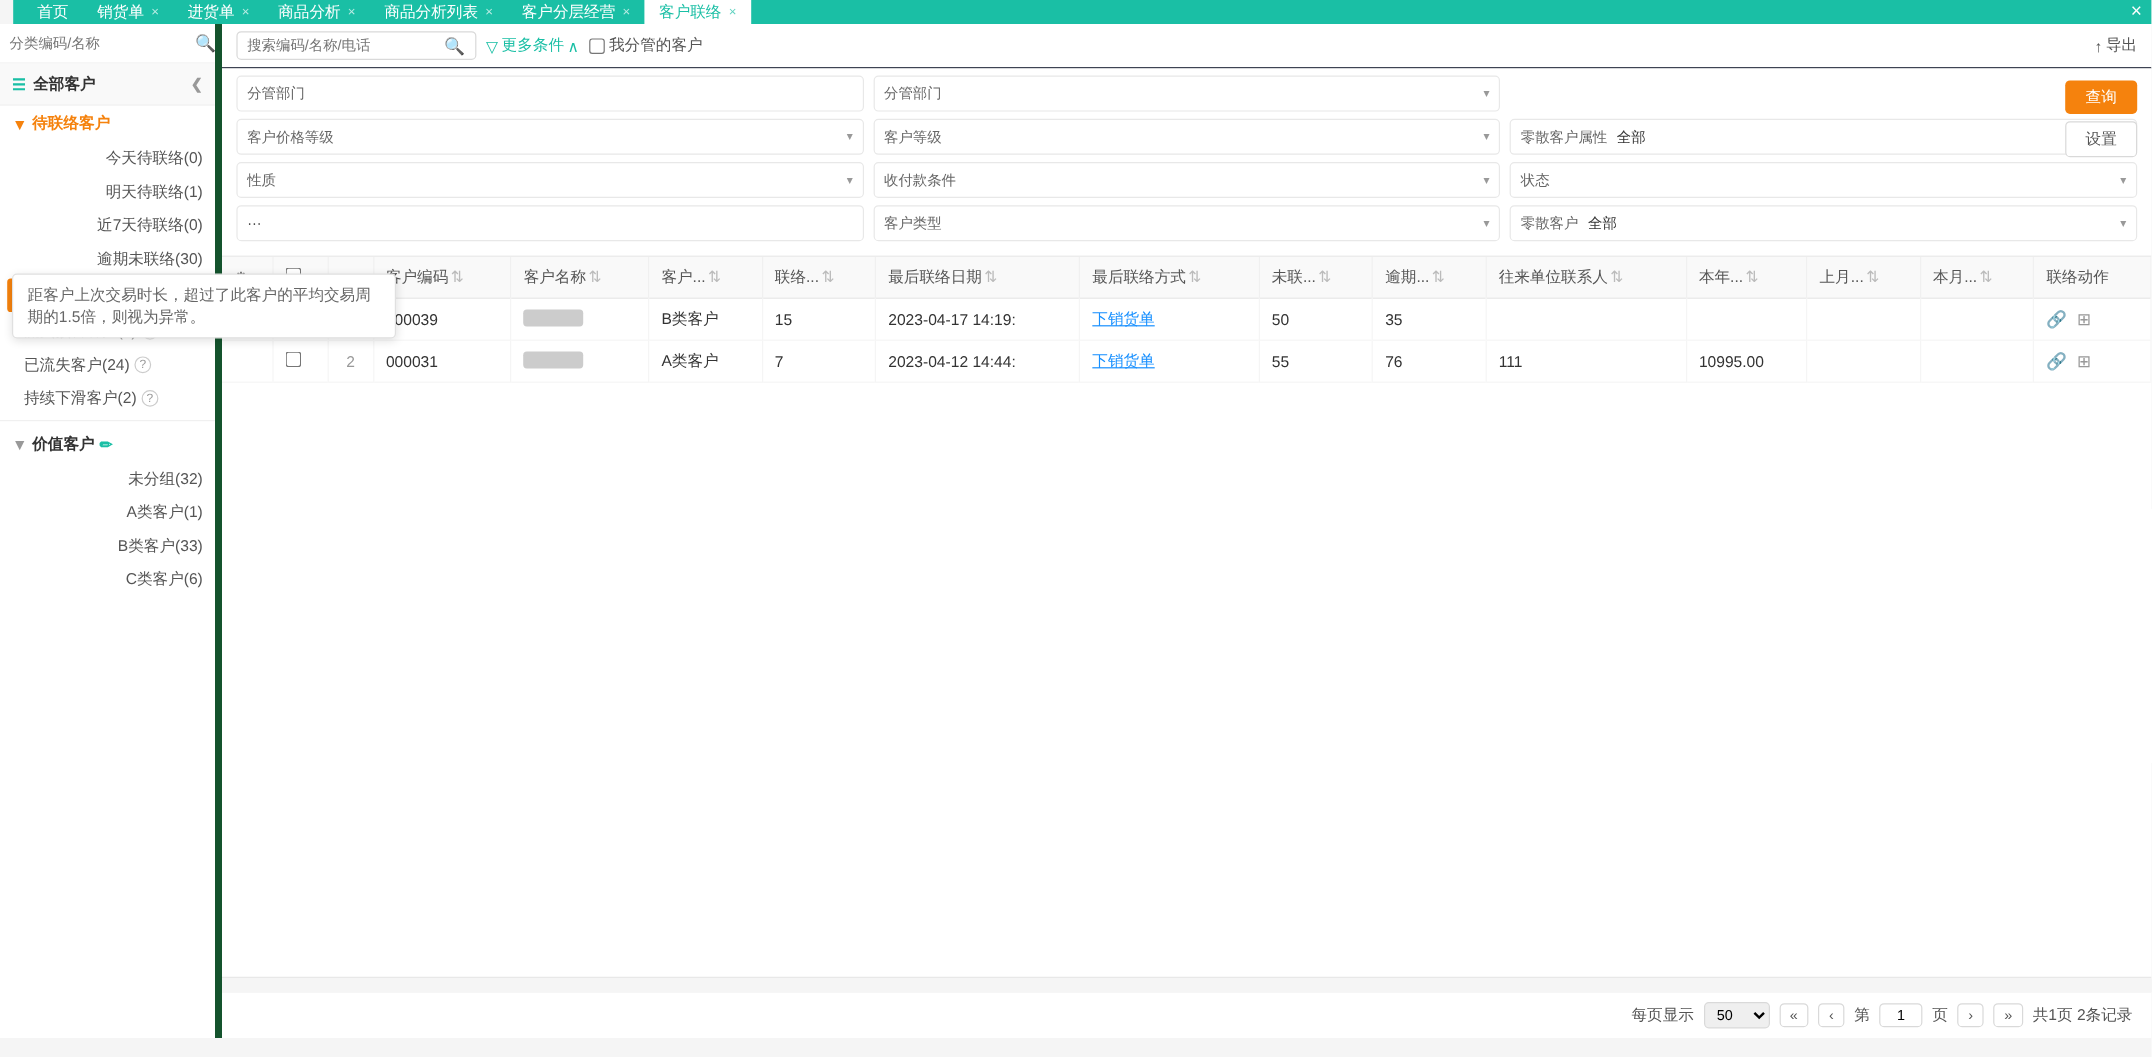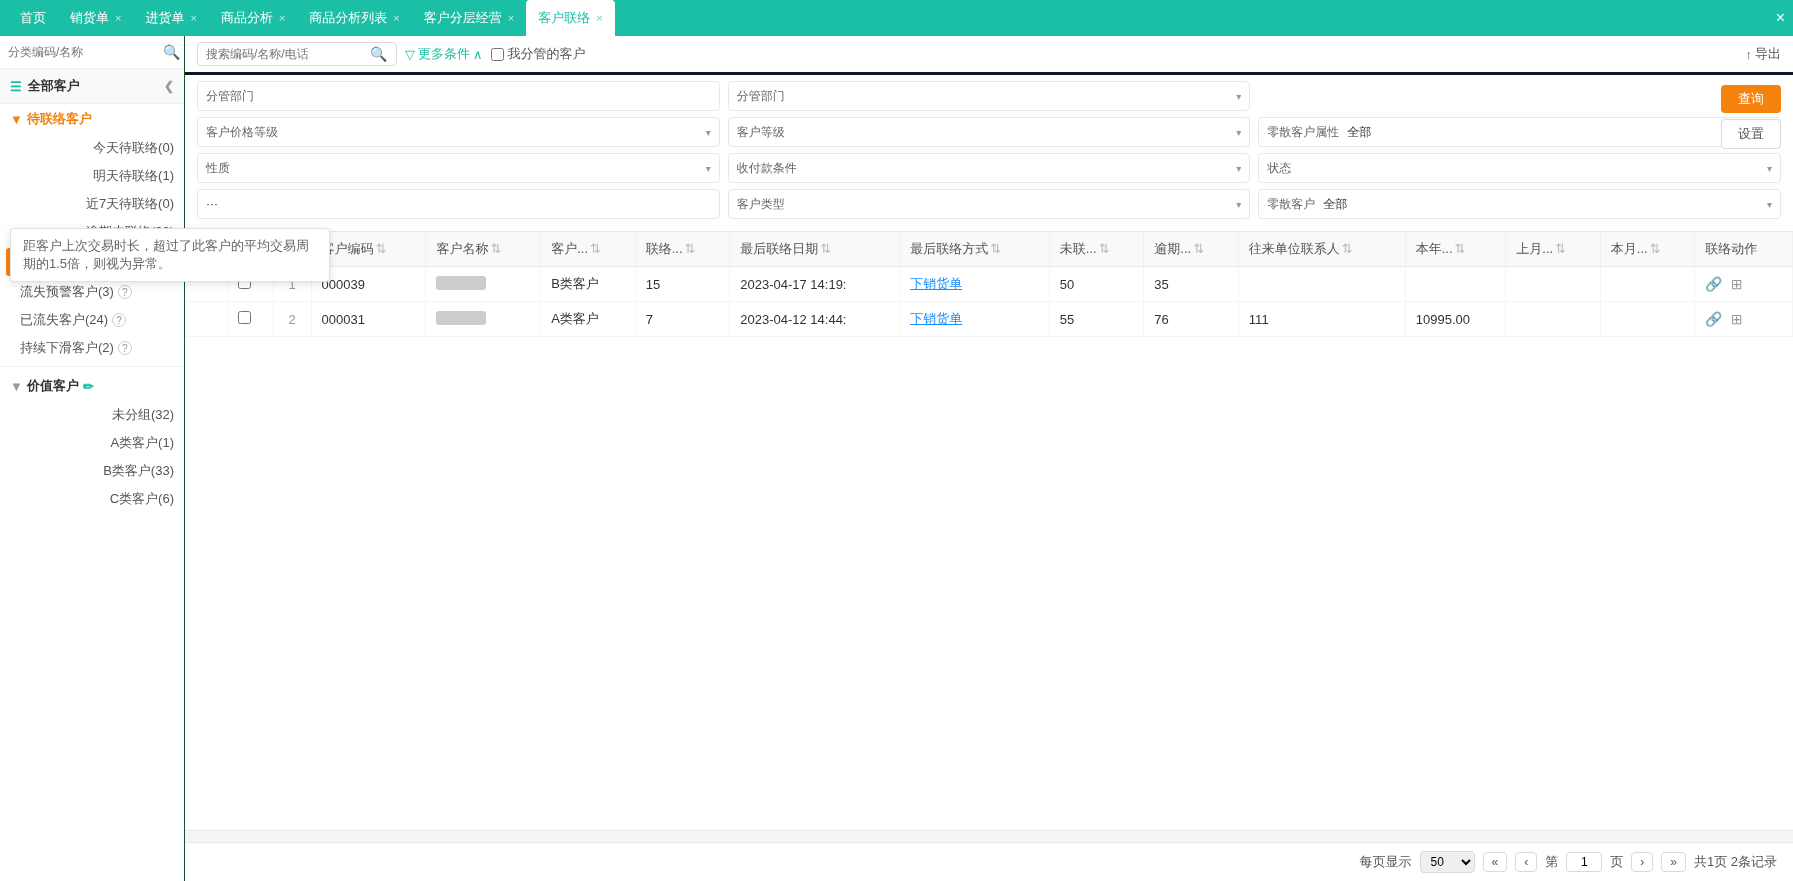--- a/index.html
+++ b/index.html
@@ -3,23 +3,24 @@
   <meta charset="utf-8">
   <style>
     * { box-sizing: border-box; margin: 0; padding: 0; font-family: 'Microsoft YaHei', Arial, sans-serif; font-size: 13px; }
     body { background: #f5f5f5; overflow: hidden; }
 
     
     .top-nav {
       display: flex;
       align-items: center;
       background: #1abfa5;
-      height: 36px;
+      height: 20px;
       padding: 0 8px;
       color: #fff;
+      margin-left: 11px;
     }
     .top-nav .nav-item {
       display: flex;
       align-items: center;
       padding: 0 12px;
       height: 36px;
       cursor: pointer;
       color: #fff;
       font-size: 13px;
       white-space: nowrap;
@@ -31,21 +32,21 @@
     
     .main-layout {
       display: flex;
       height: calc(100vh - 36px);
     }
 
     
     .sidebar {
       width: 185px;
       background: #fff;
-      border-right: 1px solid #14532d;
+      border-right: 6px solid #14532d;
       display: flex;
       flex-direction: column;
       overflow-y: auto;
       flex-shrink: 0;
     }
     .sidebar-search {
       display: flex;
       align-items: center;
       padding: 8px;
       border-bottom: 1px solid #f0f0f0;
@@ -134,21 +135,21 @@
       flex-direction: column;
       overflow: hidden;
     }
 
     
     .toolbar {
       display: flex;
       align-items: center;
       padding: 6px 12px;
       background: #fff;
-      border-bottom: 3px solid #0f172a;
+      border-bottom: 1px solid #0f172a;
       gap: 8px;
     }
     .search-box {
       display: flex;
       align-items: center;
       border: 1px solid #d9d9d9;
       border-radius: 4px;
       padding: 3px 8px;
       background: #fff;
       min-width: 200px;

